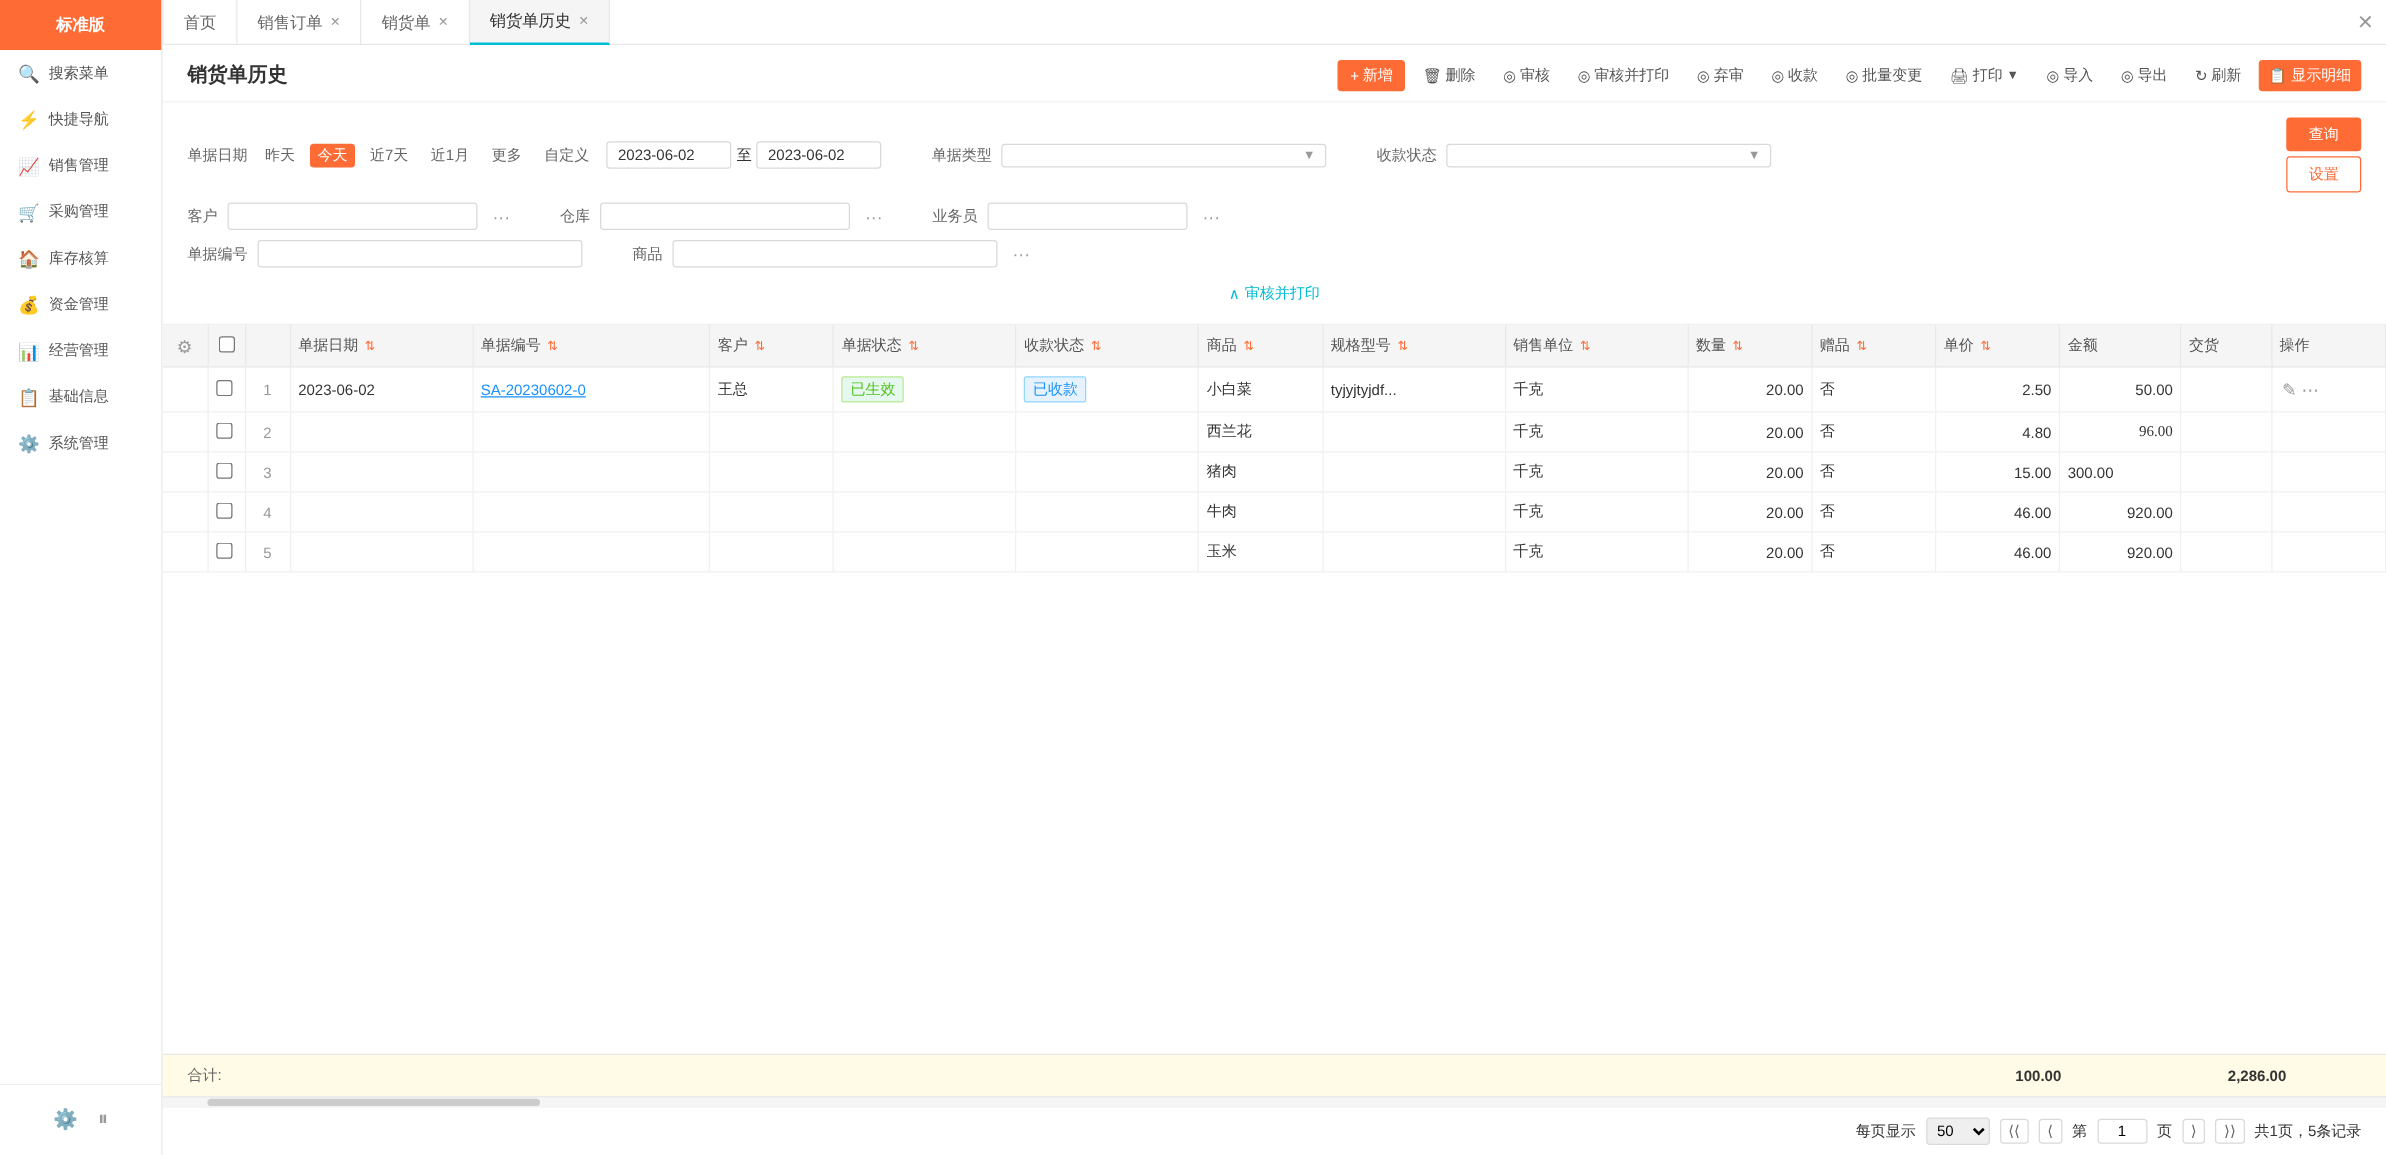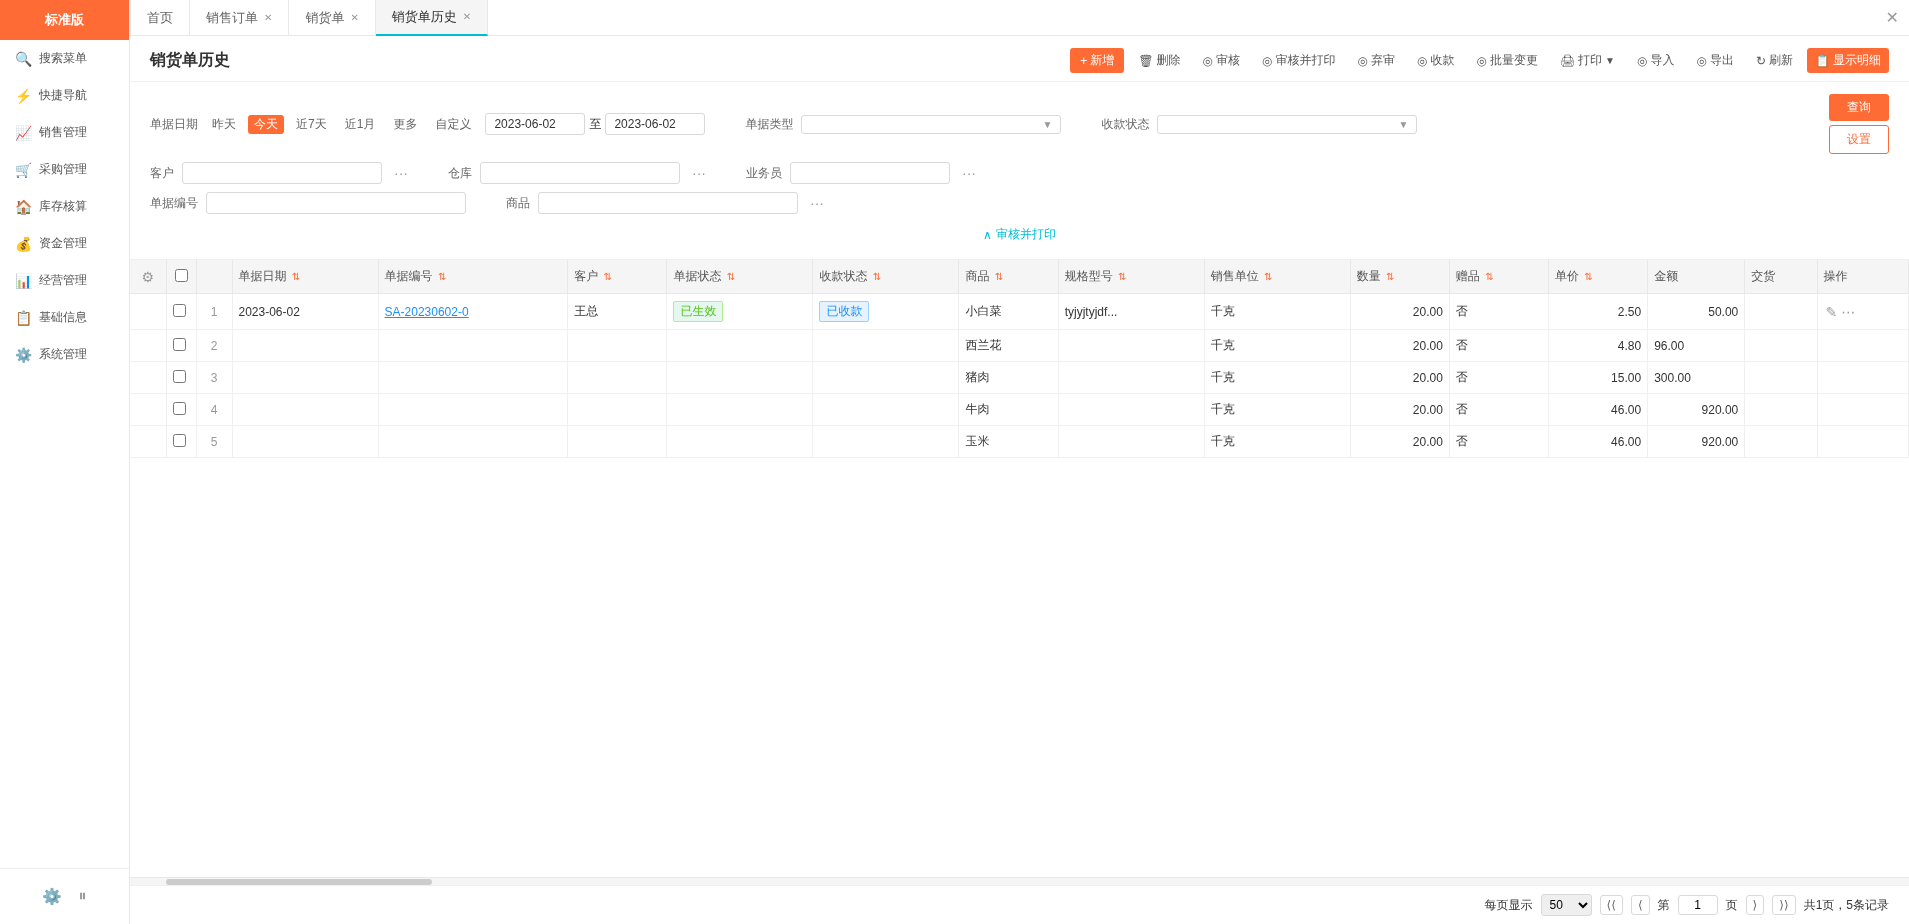--- a/index.html
+++ b/index.html
@@ -406,21 +406,21 @@
       </td>
       <td>
         
       </td>
       <td>西兰花</td>
       <td></td>
       <td>千克</td>
       <td style="text-align:right;">20.00</td>
       <td>否</td>
       <td style="text-align:right;">4.80</td>
-      <td style="">96.00</td>
+      <td style="text-align:right;font-family:Liberation Serif, serif;">96.00</td>
       <td></td>
       <td>
         
       </td>
     </tr>
             <tr>
       <td></td>
       <td>
         <input type="checkbox" class="checkbox" style="">
       </td>
@@ -503,20 +503,26 @@
       <td style="text-align:right;">920.00</td>
       <td></td>
       <td>
         
       </td>
     </tr>
           </tbody>
       </table>
     </div>
 
+    <div class="table-footer">
+      <span class="footer-label">合计:</span>
+      <span style="flex:1;"></span>
+      <span class="footer-total" style="min-width:120px; text-align:right; padding-right:120px;">100.00</span>
+      <span class="footer-total" style="min-width:120px; text-align:right; padding-right:60px;">2,286.00</span>
+    </div>
 
     <div class="scroll-bar-container">
       <div class="scroll-bar"></div>
     </div>
 
     <div class="pagination">
       <span>每页显示</span>
       <select>
         <option>50</option>
         <option>20</option>

